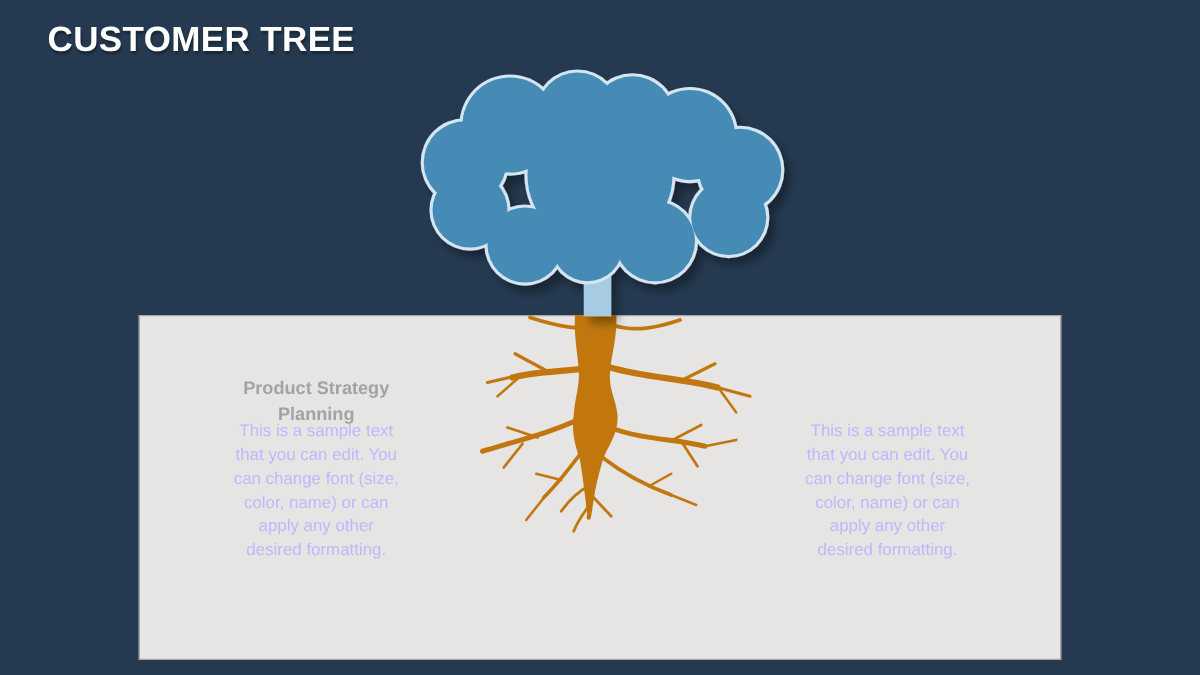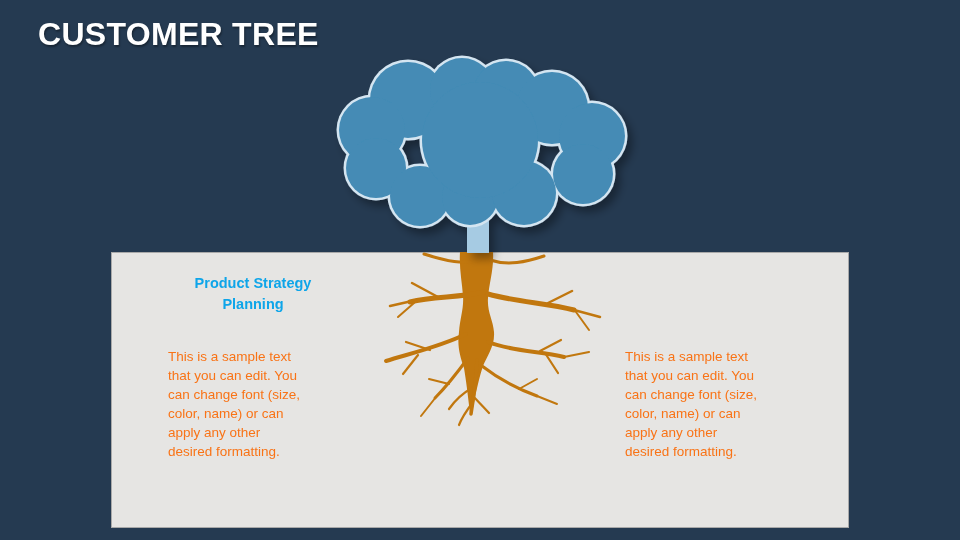--- a/index.html
+++ b/index.html
@@ -5,21 +5,21 @@
   html,body{margin:0;padding:0;background:#1a2736;}
   .slide{
     position:relative;
     width:960px;height:540px;
     background:#253A51;
     overflow:hidden;
     font-family:"Liberation Sans", sans-serif;
   }
   .title{
     position:absolute;left:38px;top:16px;
-    font-size:32px;font-weight:bold;color:#ffffff;
+    font-size:28px;font-weight:bold;color:#ffffff;
     letter-spacing:0.3px;
     text-shadow:1px 2px 2px rgba(0,0,0,0.35);
   }
   .panel{
     position:absolute;left:111px;top:252px;
     width:738px;height:276px;
     background:#E6E5E3;
     border:1px solid #A9A9A9;
     box-sizing:border-box;
   }
@@ -29,29 +29,28 @@
     position:absolute;left:355px;top:96px;width:250px;
     text-align:center;font-size:13.5px;font-weight:bold;line-height:20px;
     color:#ffffff;
   }
   .cloud-body{
     position:absolute;left:370px;top:148px;width:220px;
     text-align:center;font-size:11.5px;line-height:14.5px;
     color:#ffffff;
   }
   .panel-heading{
-    position:absolute;top:273px;width:190px;
+    position:absolute;top:301px;width:190px;
     text-align:center;font-size:14.5px;font-weight:bold;line-height:21px;
-    color:#0ea5e9;
+    color:#a3a3a3;
   }
   .panel-body{
     position:absolute;top:335px;width:170px;
-    font-size:13.5px;line-height:19px;
-    color:#f97316;
-    margin-top:12px;
+    text-align:center;font-size:13.5px;line-height:19px;
+    color:#c4b5fd;
   }
   .left-col-heading{left:158px;}
   .left-col-body{left:168px;}
   .right-col-heading{left:615px;}
   .right-col-body{left:625px;}
 </style>
 </head>
 <body>
 
 <div class="slide">

